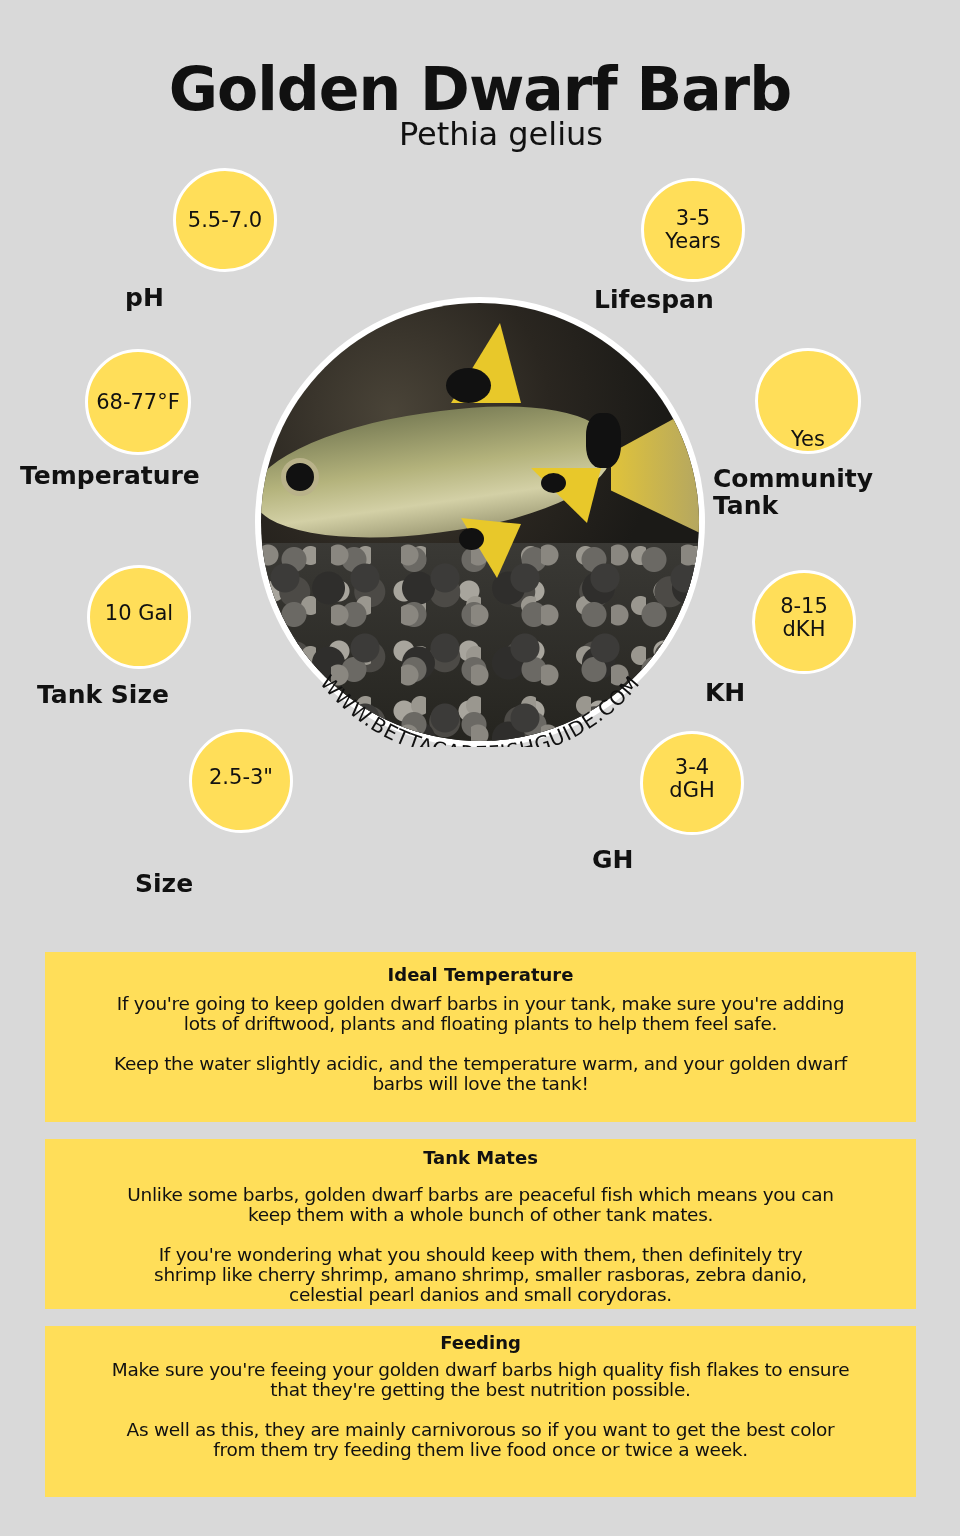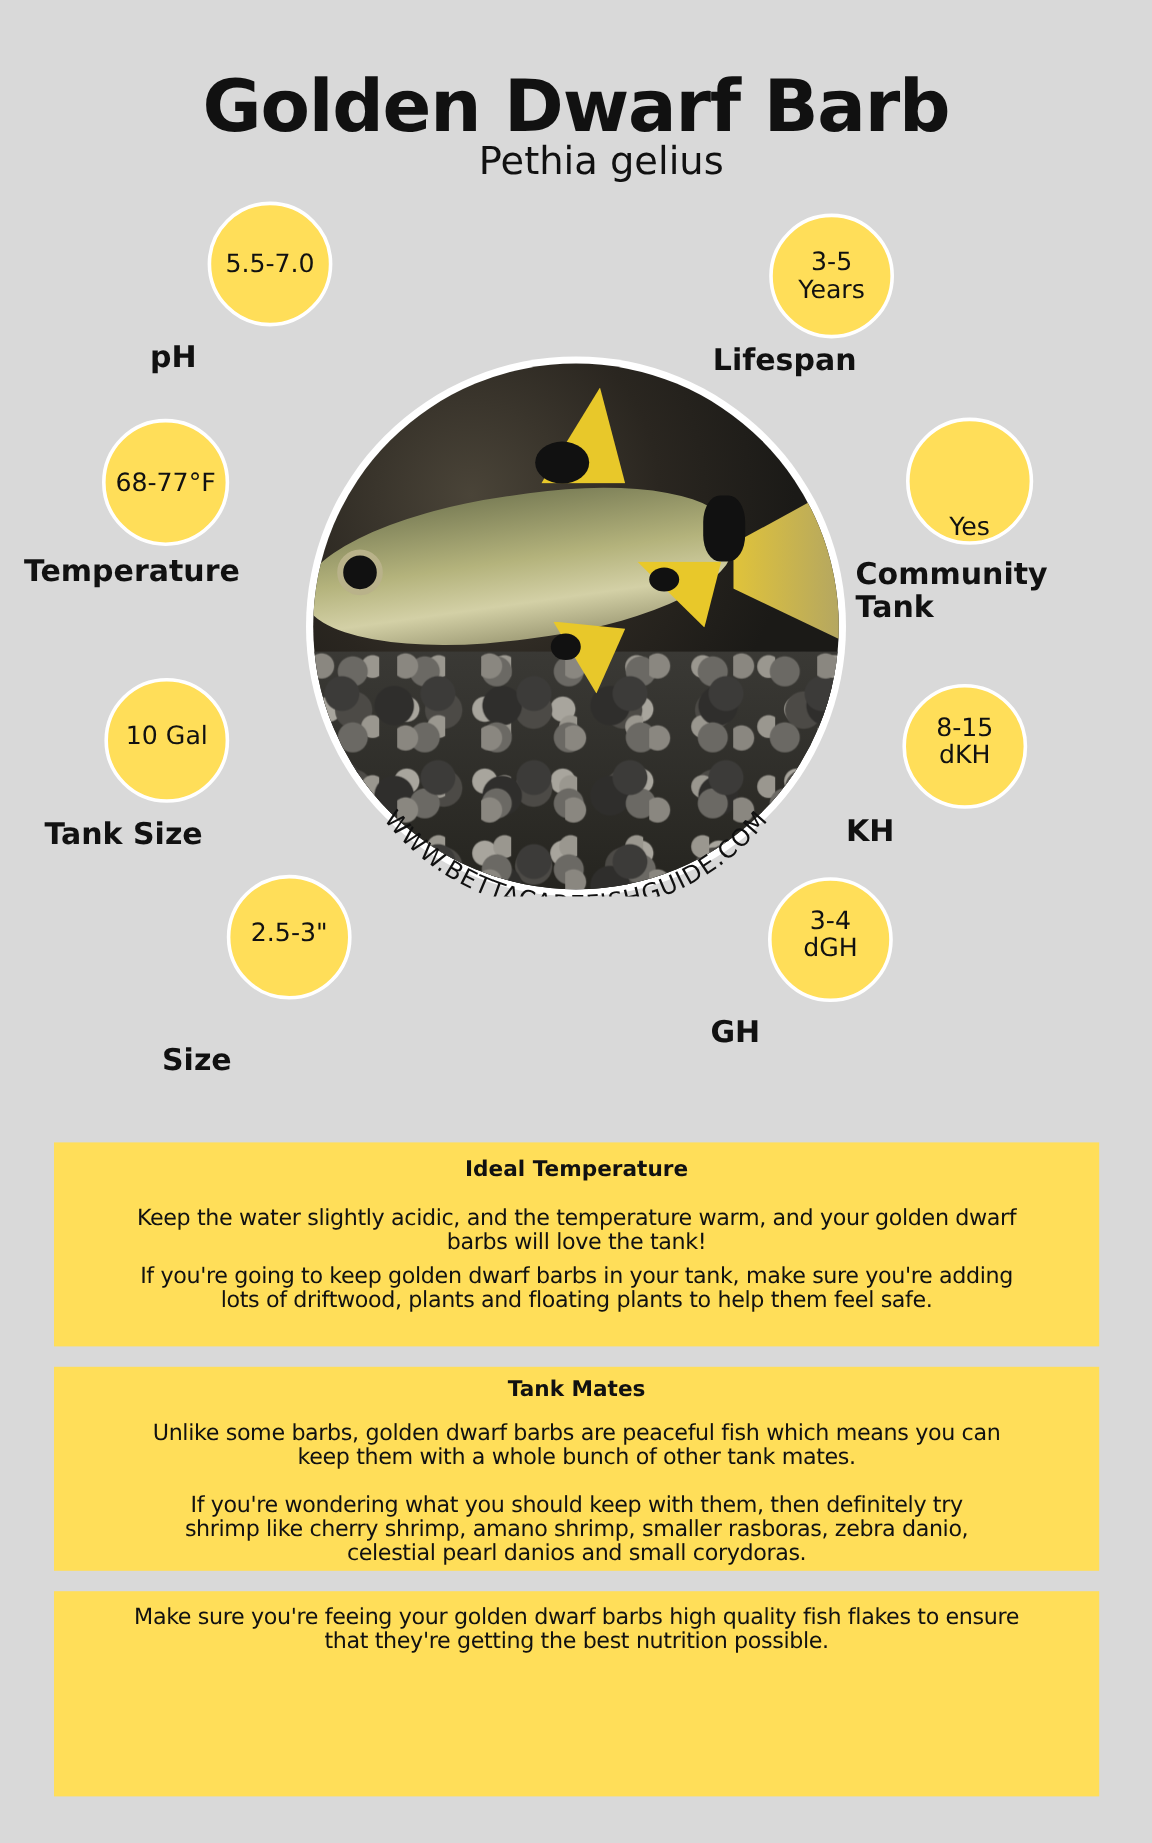--- a/index.html
+++ b/index.html
@@ -132,25 +132,27 @@
 </div>
 <svg class="watermark" viewBox="0 0 450 450">
   <defs>
     <path id="wm-arc" d="M 60 380 A 205 205 0 0 0 390 380"></path>
   </defs>
   <text><textPath href="#wm-arc" startOffset="50%" text-anchor="middle">WWW.BETTACAREFISHGUIDE.COM</textPath></text>
 </svg>
 
 <div class="box" style="top:952px;height:170px;padding-top:12px;">
   <h2>Ideal Temperature</h2>
+  <p style="margin-top:8px;padding:0 20px;">If you're going to keep golden dwarf barbs in your tank, make sure you're adding lots of driftwood, plants and floating plants to help them feel safe.</p>
   <p style="margin-top:20px;padding:0 12px;">Keep the water slightly acidic, and the temperature warm, and your golden dwarf barbs will love the tank!</p>
-  <p style="margin-top:8px;padding:0 20px;">If you're going to keep golden dwarf barbs in your tank, make sure you're adding lots of driftwood, plants and floating plants to help them feel safe.</p>
 </div>
 
 <div class="box" style="top:1139px;height:170px;padding-top:8px;">
   <h2>Tank Mates</h2>
   <p style="margin-top:16px;padding:0 30px;">Unlike some barbs, golden dwarf barbs are peaceful fish which means you can keep them with a whole bunch of other tank mates.</p>
   <p style="margin-top:20px;padding:0 40px;">If you're wondering what you should keep with them, then definitely try shrimp like cherry shrimp, amano shrimp, smaller rasboras, zebra danio, celestial pearl danios and small corydoras.</p>
 </div>
 
 <div class="box" style="top:1326px;height:171px;padding-top:6px;">
+  <h2>Feeding</h2>
   <p style="margin-top:6px;padding:0 18px;">Make sure you're feeing your golden dwarf barbs high quality fish flakes to ensure that they're getting the best nutrition possible.</p>
+  <p style="margin-top:20px;padding:0 18px;">As well as this, they are mainly carnivorous so if you want to get the best color from them try feeding them live food once or twice a week.</p>
 </div>
 
 </body></html>

